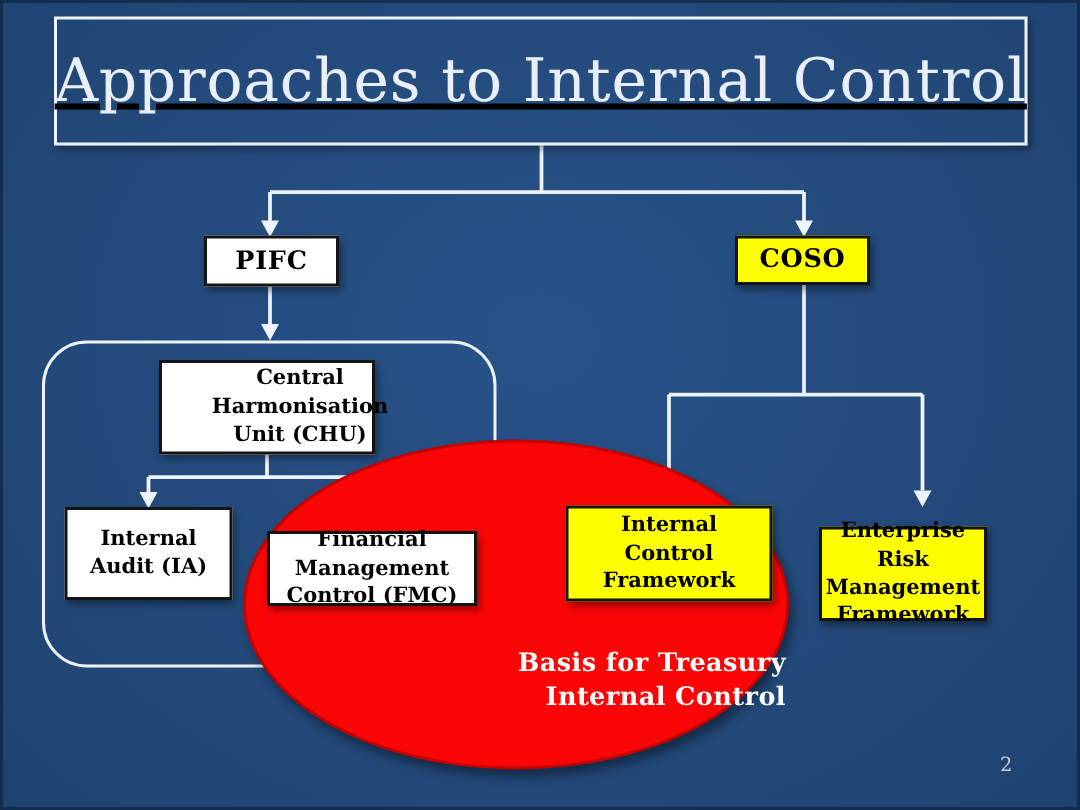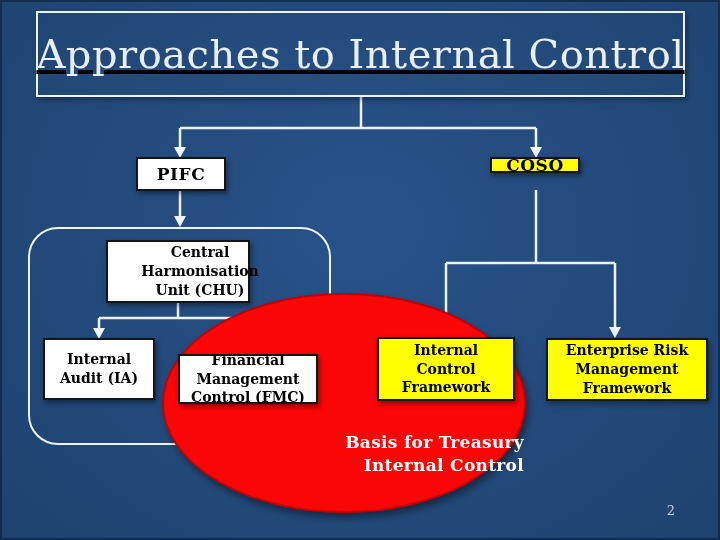--- a/index.html
+++ b/index.html
@@ -26,26 +26,26 @@
     position:absolute;z-index:3;box-sizing:border-box;
     display:flex;align-items:center;justify-content:center;text-align:center;
     border:2px solid #141414;color:#000000;font-weight:bold;
     box-shadow:2px 3px 5px rgba(0,0,0,.4);
     font-size:14px;line-height:1.35;white-space:pre-line;
   }
   .node.white{background:#ffffff;}
   .node.yellow{background:#ffff00;}
   .node.root{font-size:17px;letter-spacing:.5px;}
   .pifc{left:136px;top:157px;width:90px;height:34px;}
-  .coso{left:490px;top:157px;width:90px;height:16px;}
+  .coso{left:490px;top:157px;width:90px;height:33px;}
   .chu{left:106px;top:240px;width:144px;height:63px;padding-left:44px;}
   .ia{left:43px;top:338px;width:112px;height:62px;}
   .fmc{left:178px;top:354px;width:140px;height:50px;}
   .icf{left:377px;top:337px;width:138px;height:64px;}
-  .erm{left:546px;top:338px;width:162px;height:63px;}
+  .erm{left:546px;top:351px;width:112px;height:63px;}
   .group-outline{
     position:absolute;left:28px;top:227px;width:303px;height:218px;
     border:2.5px solid #eef3fa;border-radius:30px;
     z-index:1;box-sizing:border-box;
   }
   .basis-ellipse{
     position:absolute;left:162px;top:293px;width:364px;height:220px;
     background:#fb0606;border:2px solid #c40202;border-radius:50%;
     z-index:2;box-sizing:border-box;
     box-shadow:3px 5px 7px rgba(0,0,0,.4);

